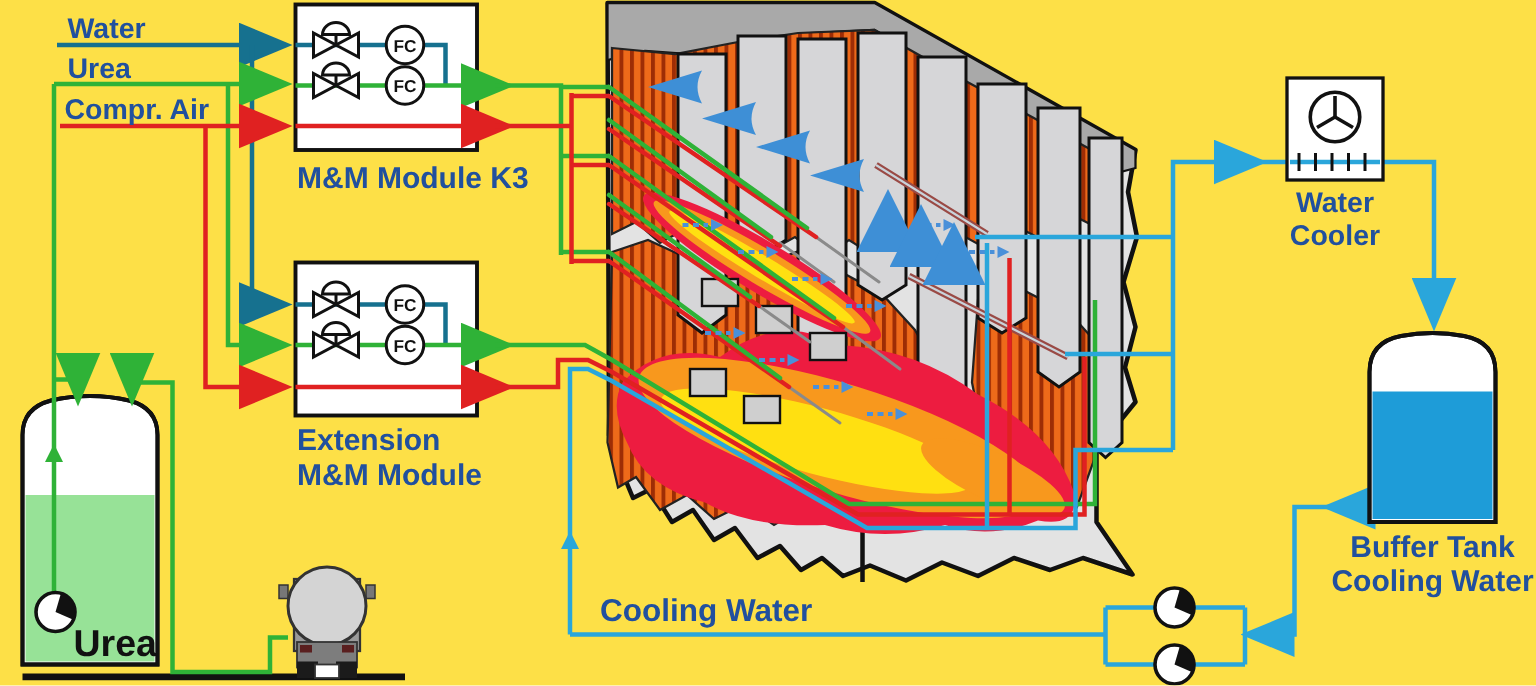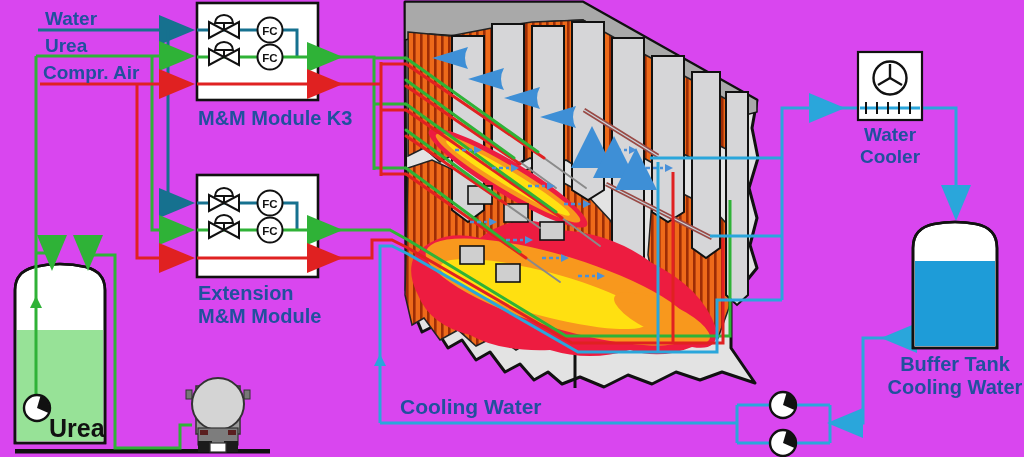--- a/index.html
+++ b/index.html
@@ -1,16 +1,16 @@
 <!DOCTYPE html>
 <html><head>
 <meta charset="utf-8">
 <style>
   html,body{margin:0;padding:0;background:#ffffff;}
-  .stage{position:relative;width:1024px;height:457px;background:#d946ef;overflow:hidden;
+  .stage{position:relative;width:1024px;height:457px;background:#fde047;overflow:hidden;
          font-family:"Liberation Sans",sans-serif;}
   svg{position:absolute;left:0;top:0;}
   text{font-family:"Liberation Sans",sans-serif;font-weight:bold;}
   .lbl-blue{fill:#21509E;}
   .lbl-black{fill:#111111;}
   .fc-txt{font-size:11.5px;fill:#111;}
   .t19{font-size:19px;}
   .t20{font-size:20px;}
   .t21{font-size:21px;}
   .t25{font-size:25px;}

